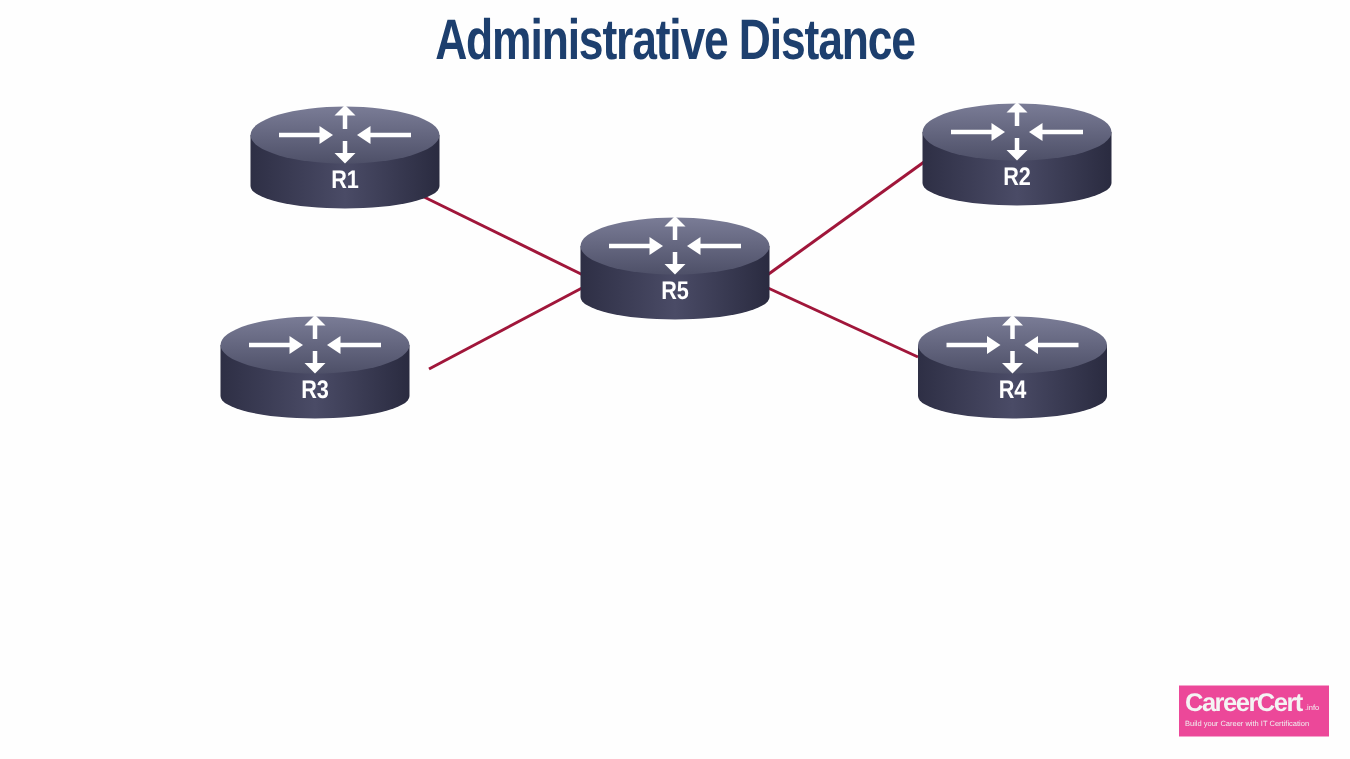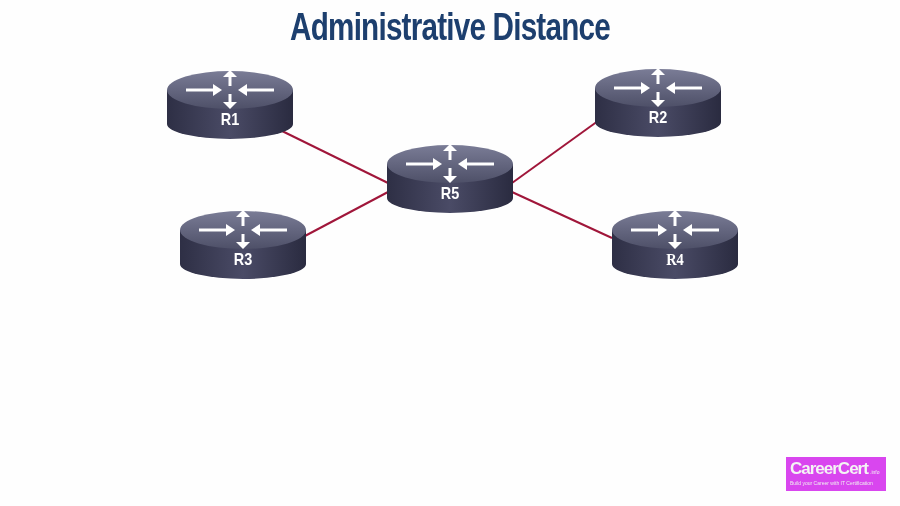--- a/index.html
+++ b/index.html
@@ -2,21 +2,21 @@
 <html><head>
 <meta charset="utf-8">
 <style>
   html, body { margin:0; padding:0; }
   body { width:900px; height:506px; background:#fefefe; position:relative; overflow:hidden; font-family:"Liberation Sans", sans-serif; }
   .title { position:absolute; left:0; width:900px; top:6px; text-align:center; font-family:"Liberation Sans", sans-serif; font-weight:bold; font-size:38px; color:#1d3f6e; letter-spacing:-1px; transform:scaleX(0.78); transform-origin:450px 0; }
   svg.links { position:absolute; left:0; top:0; }
   .router { position:absolute; width:128px; height:72px; }
   .router svg { position:absolute; left:0; top:0; }
   .router .lbl { position:absolute; left:0; width:128px; top:42px; text-align:center; color:#fff; font-weight:bold; font-size:17px; transform:scaleX(0.85); }
-  .watermark { position:absolute; left:786px; top:457px; width:100px; height:34px; background:#d946ef; }
+  .watermark { position:absolute; left:786px; top:457px; width:100px; height:34px; background:#ec4899; }
   .watermark .wm-name { position:absolute; left:4px; top:2px; font-size:17px; color:#f4f4f4; font-weight:bold; letter-spacing:-1px; }
   .watermark .wm-tld { position:absolute; left:84px; top:12px; font-size:5px; color:#f4f4f4; }
   .watermark .wm-tag { position:absolute; left:4px; top:23px; font-size:5px; color:#f0f0f0; white-space:nowrap; }
 </style>
 </head>
 <body>
 
 <div class="title">Administrative Distance</div>
 
 <svg class="links" width="900" height="506">
@@ -48,57 +48,57 @@
         <polygon points="57,34 64,41 71,34" stroke="none"></polygon>
       <line x1="20" y1="22" x2="50" y2="22"></line>
         <polygon points="47,16 56,22 47,28" stroke="none"></polygon>
       <line x1="78" y1="22" x2="108" y2="22"></line>
         <polygon points="81,16 72,22 81,28" stroke="none"></polygon>
     </g>
   </svg>
   <div class="lbl">R1</div>
 </div>
 
-<div class="router" style="left:594px;top:66px;">
+<div class="router" style="left:614px;top:66px;">
   <svg width="128" height="72" viewBox="0 0 128 72">
     <path d="M1 22 L1 56 A63 15 0 0 0 127 56 L127 22 Z" fill="url(#bodyG)"></path>
     <ellipse cx="64" cy="22" rx="63" ry="19" fill="url(#topG)"></ellipse>
     <g stroke="#fff" stroke-width="3" fill="#fff">
       <line x1="64" y1="6" x2="64" y2="18"></line>
         <polygon points="57,9 64,2 71,9" stroke="none"></polygon>
       <line x1="64" y1="26" x2="64" y2="37"></line>
         <polygon points="57,34 64,41 71,34" stroke="none"></polygon>
       <line x1="20" y1="22" x2="50" y2="22"></line>
         <polygon points="47,16 56,22 47,28" stroke="none"></polygon>
       <line x1="78" y1="22" x2="108" y2="22"></line>
         <polygon points="81,16 72,22 81,28" stroke="none"></polygon>
     </g>
   </svg>
   <div class="lbl">R2</div>
 </div>
 
-<div class="router" style="left:179px;top:208px;">
+<div class="router" style="left:146px;top:208px;">
   <svg width="128" height="72" viewBox="0 0 128 72">
     <path d="M1 22 L1 56 A63 15 0 0 0 127 56 L127 22 Z" fill="url(#bodyG)"></path>
     <ellipse cx="64" cy="22" rx="63" ry="19" fill="url(#topG)"></ellipse>
     <g stroke="#fff" stroke-width="3" fill="#fff">
       <line x1="64" y1="6" x2="64" y2="18"></line>
         <polygon points="57,9 64,2 71,9" stroke="none"></polygon>
       <line x1="64" y1="26" x2="64" y2="37"></line>
         <polygon points="57,34 64,41 71,34" stroke="none"></polygon>
       <line x1="20" y1="22" x2="50" y2="22"></line>
         <polygon points="47,16 56,22 47,28" stroke="none"></polygon>
       <line x1="78" y1="22" x2="108" y2="22"></line>
         <polygon points="81,16 72,22 81,28" stroke="none"></polygon>
     </g>
   </svg>
   <div class="lbl">R3</div>
 </div>
 
-<div class="router" style="left:611px;top:208px;font-family:Liberation Serif, serif;">
+<div class="router" style="left:611px;top:208px;">
   <svg width="128" height="72" viewBox="0 0 128 72">
     <path d="M1 22 L1 56 A63 15 0 0 0 127 56 L127 22 Z" fill="url(#bodyG)"></path>
     <ellipse cx="64" cy="22" rx="63" ry="19" fill="url(#topG)"></ellipse>
     <g stroke="#fff" stroke-width="3" fill="#fff">
       <line x1="64" y1="6" x2="64" y2="18"></line>
         <polygon points="57,9 64,2 71,9" stroke="none"></polygon>
       <line x1="64" y1="26" x2="64" y2="37"></line>
         <polygon points="57,34 64,41 71,34" stroke="none"></polygon>
       <line x1="20" y1="22" x2="50" y2="22"></line>
         <polygon points="47,16 56,22 47,28" stroke="none"></polygon>

